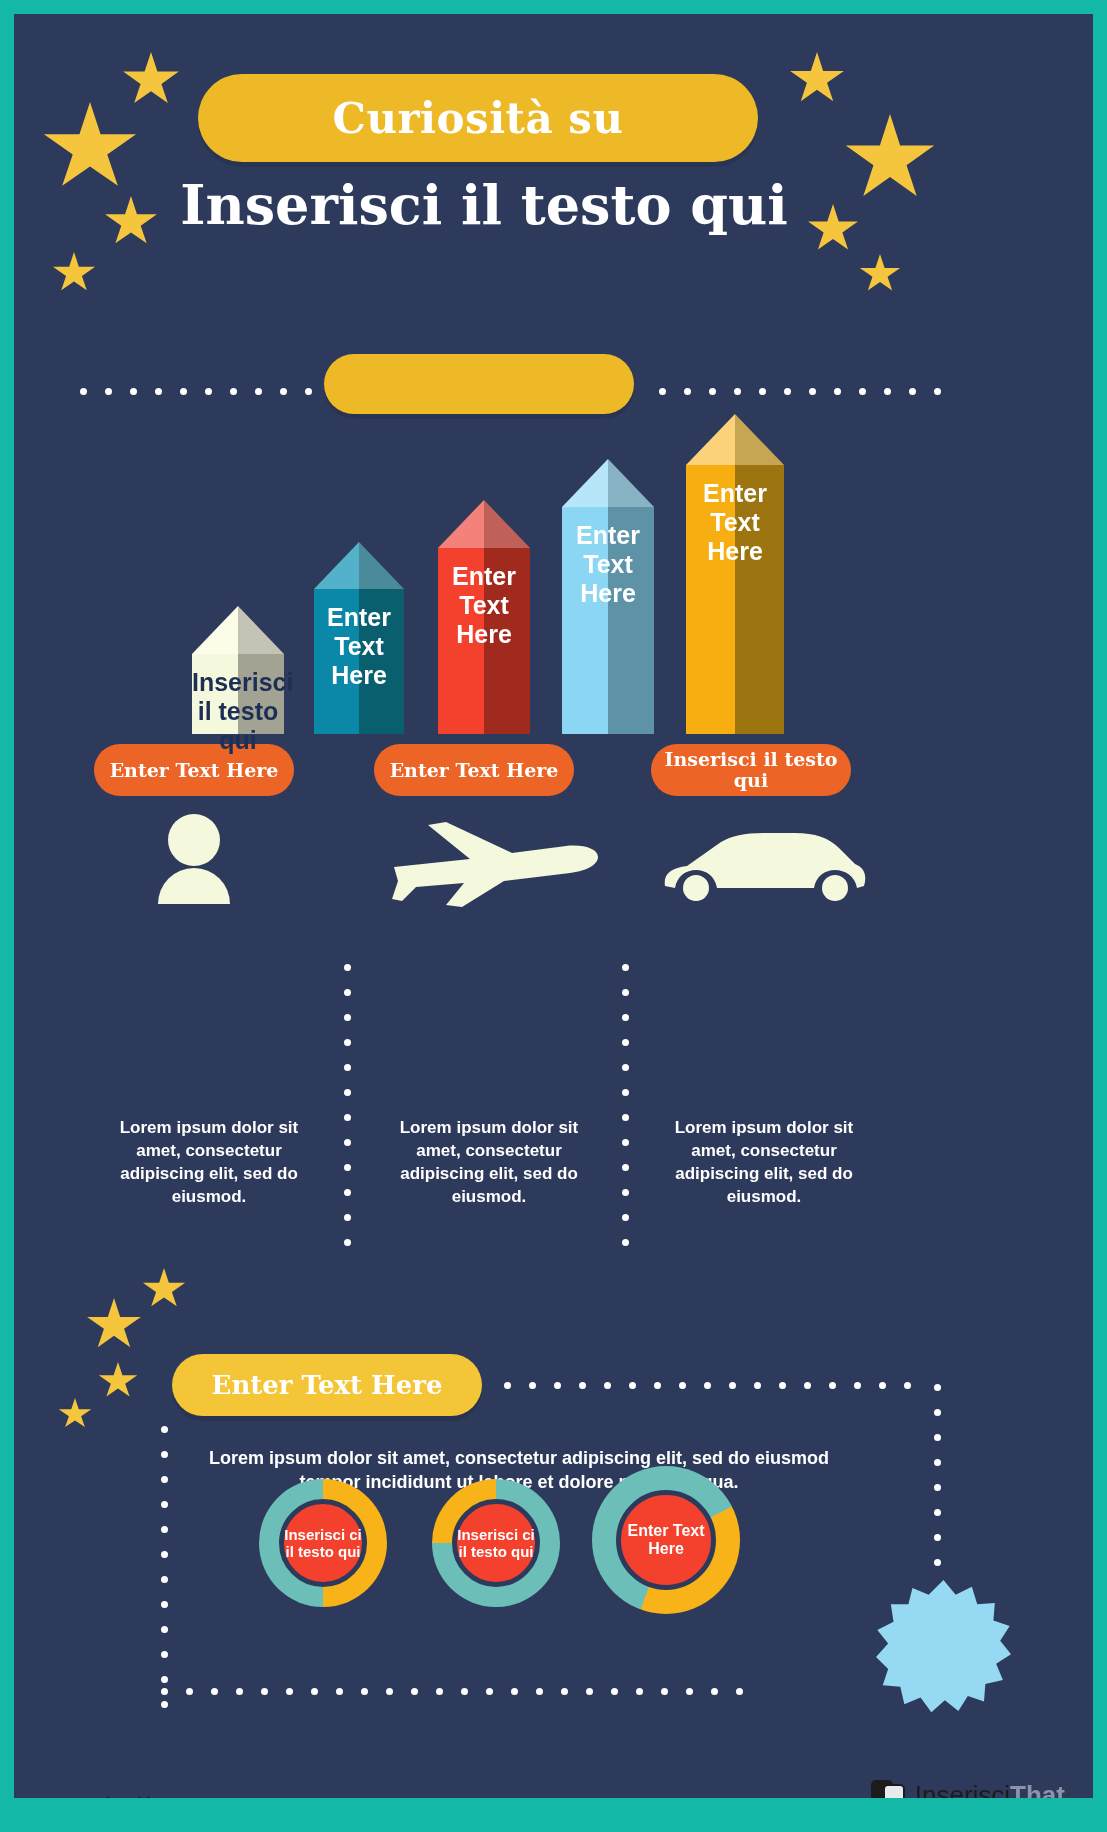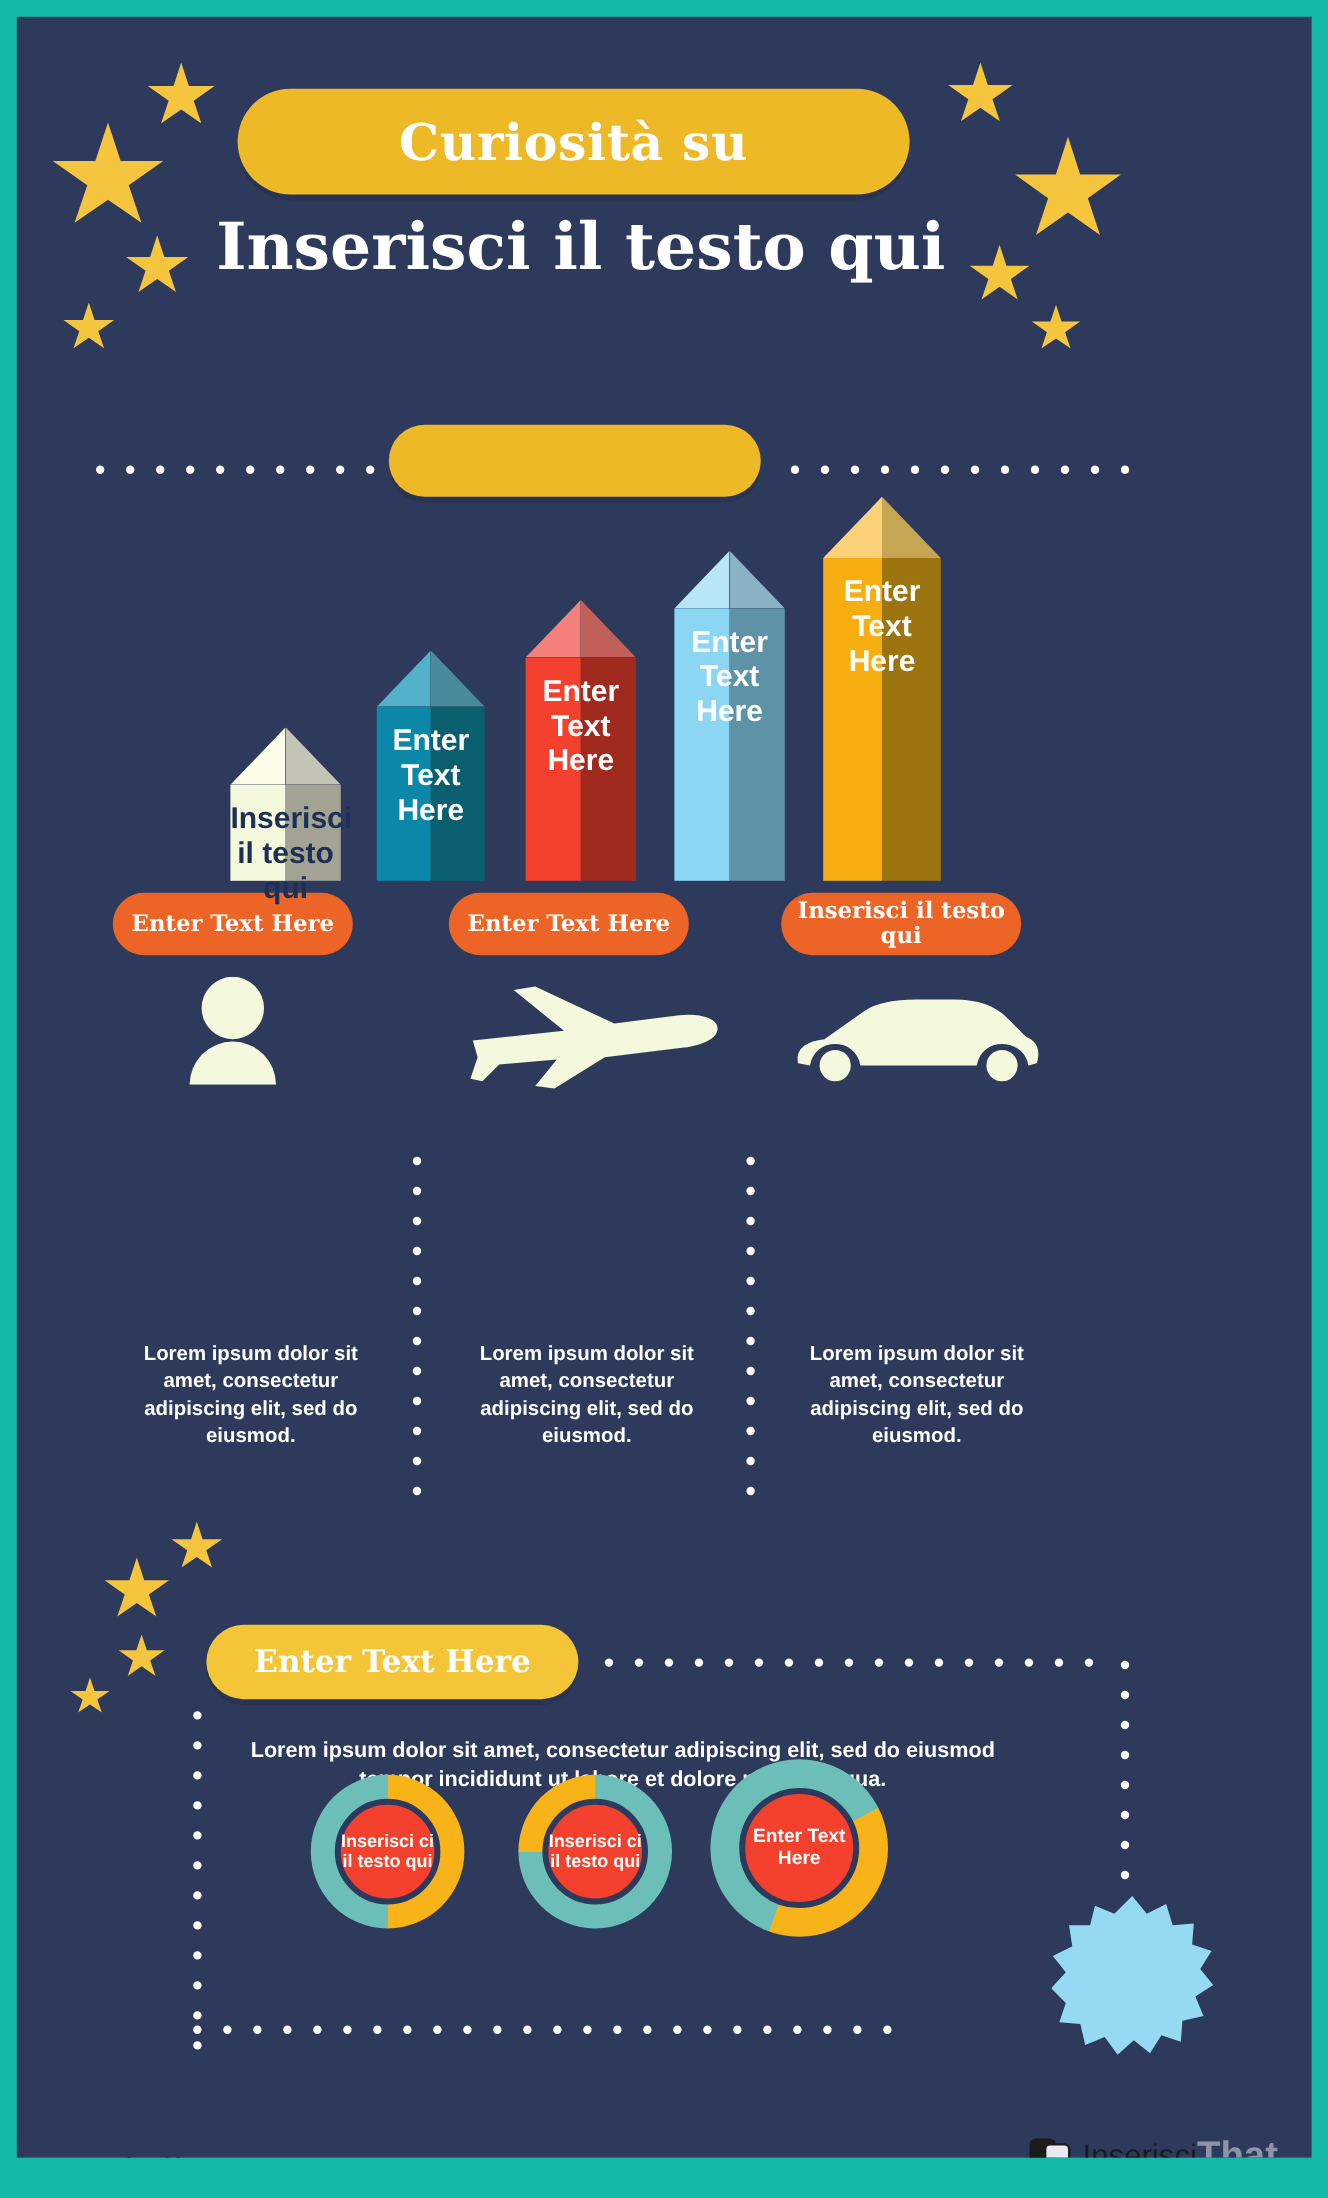--- a/index.html
+++ b/index.html
@@ -249,21 +249,21 @@
     content: ""; position: absolute;
     left: 4px; bottom: -9px;
     border-left: 7px solid #e8eaf0;
     border-bottom: 10px solid transparent;
   }
   .logo .t1 {
     font-size: 26px; color: #1b1b1b;
     font-family: "Liberation Sans", sans-serif;
   }
   .logo .t2 {
-    font-size: 32px; color: #8d94a8; font-weight: bold;
+    font-size: 26px; color: #8d94a8; font-weight: bold;
     font-family: "Liberation Sans", sans-serif;
   }
 </style>
 </head>
 <body>
 
 <div class="poster">
   <div class="canvas">
 
     <div class="star" style="left:108px;  top:38px;  width:58px;  height:56px;"></div>

